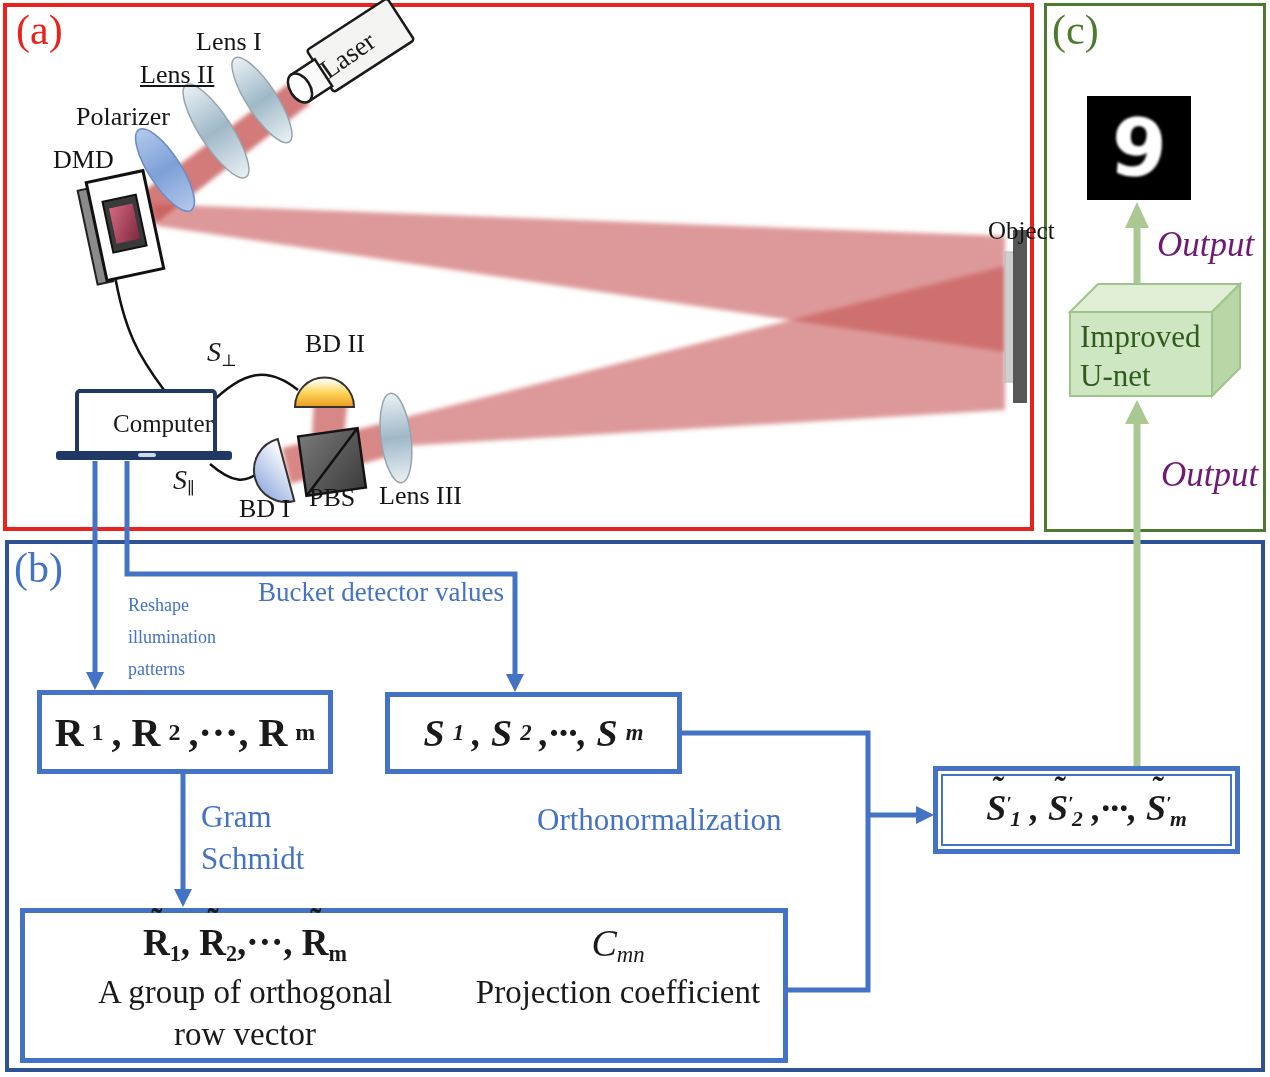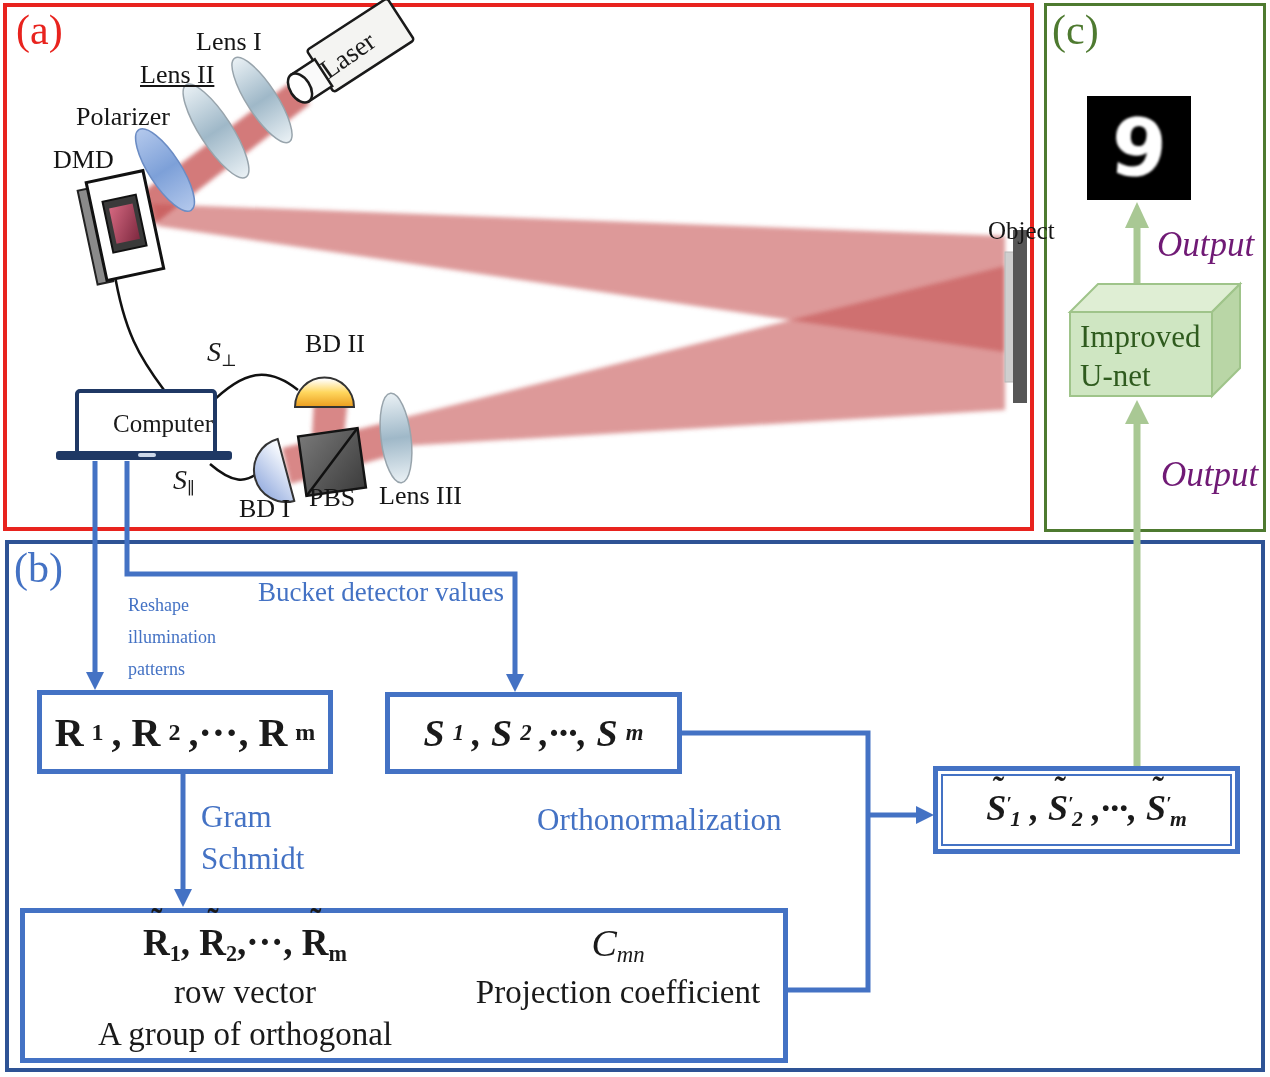--- a/index.html
+++ b/index.html
@@ -219,22 +219,22 @@
     <div>Gram</div>
     <div>Schmidt</div>
   </div>
   <div class="txt blue-note" id="ortho">Orthonormalization</div>
 
   <div class="fbox mathline" id="rbox">R<sub>1</sub>, R<sub>2</sub>,···, R<sub>m</sub></div>
   <div class="fbox mathline" id="sbox">S<sub>1</sub> , S<sub>2</sub> ,···, S<sub>m</sub></div>
   <div class="fbox" id="bigbox">
     <div class="bb-col" id="bb-left">
       <div class="bb-math mathline"><span class="tl"><span class="tm">˜</span>R</span><sub>1</sub>, <span class="tl"><span class="tm">˜</span>R</span><sub>2</sub>,···, <span class="tl"><span class="tm">˜</span>R</span><sub>m</sub></div>
+      <div class="bb-cap">A group of orthogonal</div>
       <div class="bb-cap">row vector</div>
-      <div class="bb-cap">A group of orthogonal</div>
     </div>
     <div class="bb-col" id="bb-right">
       <div class="bb-cmn mathline">C<sub>mn</sub></div>
       <div class="bb-cap">Projection coefficient</div>
     </div>
   </div>
   <div class="fbox mathline" id="stbox">
     <span id="stbox-inner"></span>
     <span><span class="tl"><span class="tm">˜</span>S</span><sup>′</sup><sub>1</sub> , <span class="tl"><span class="tm">˜</span>S</span><sup>′</sup><sub>2</sub> ,···, <span class="tl"><span class="tm">˜</span>S</span><sup>′</sup><sub>m</sub></span>
   </div>

